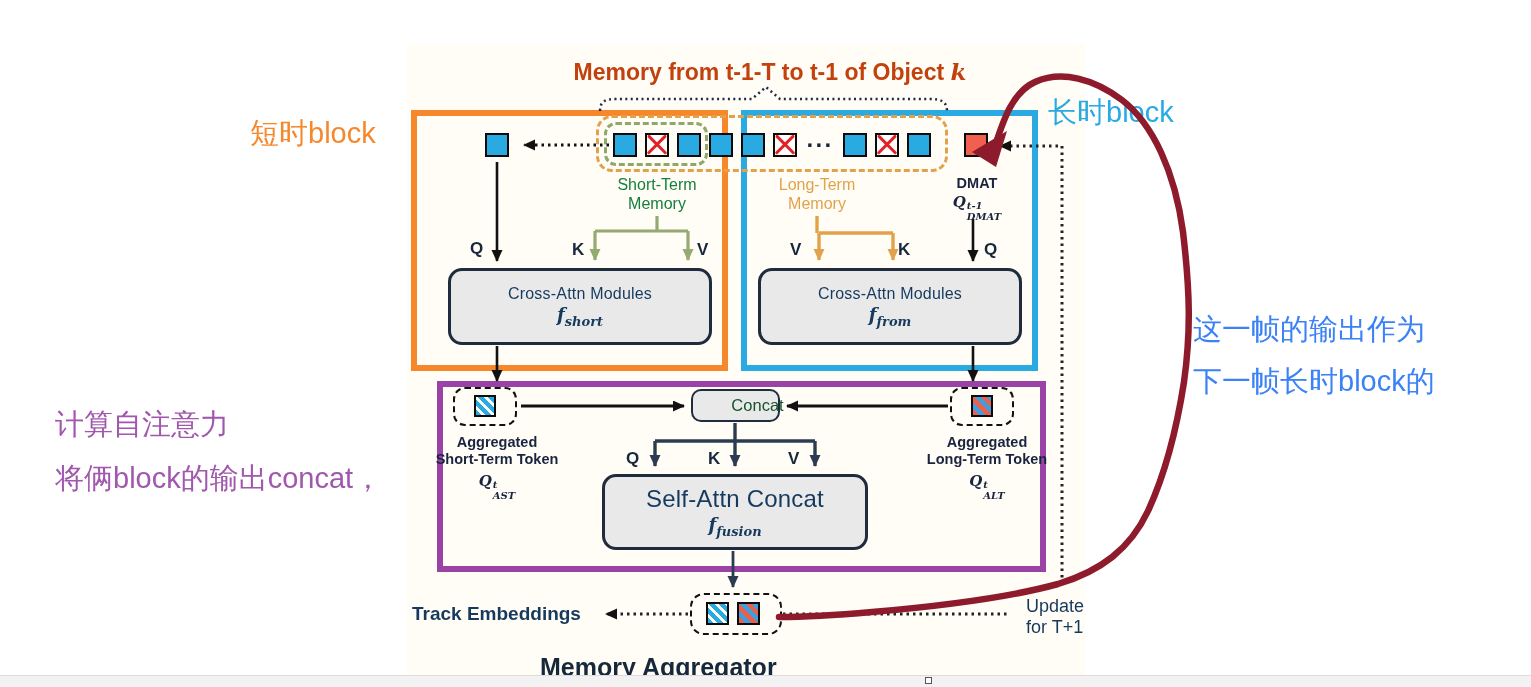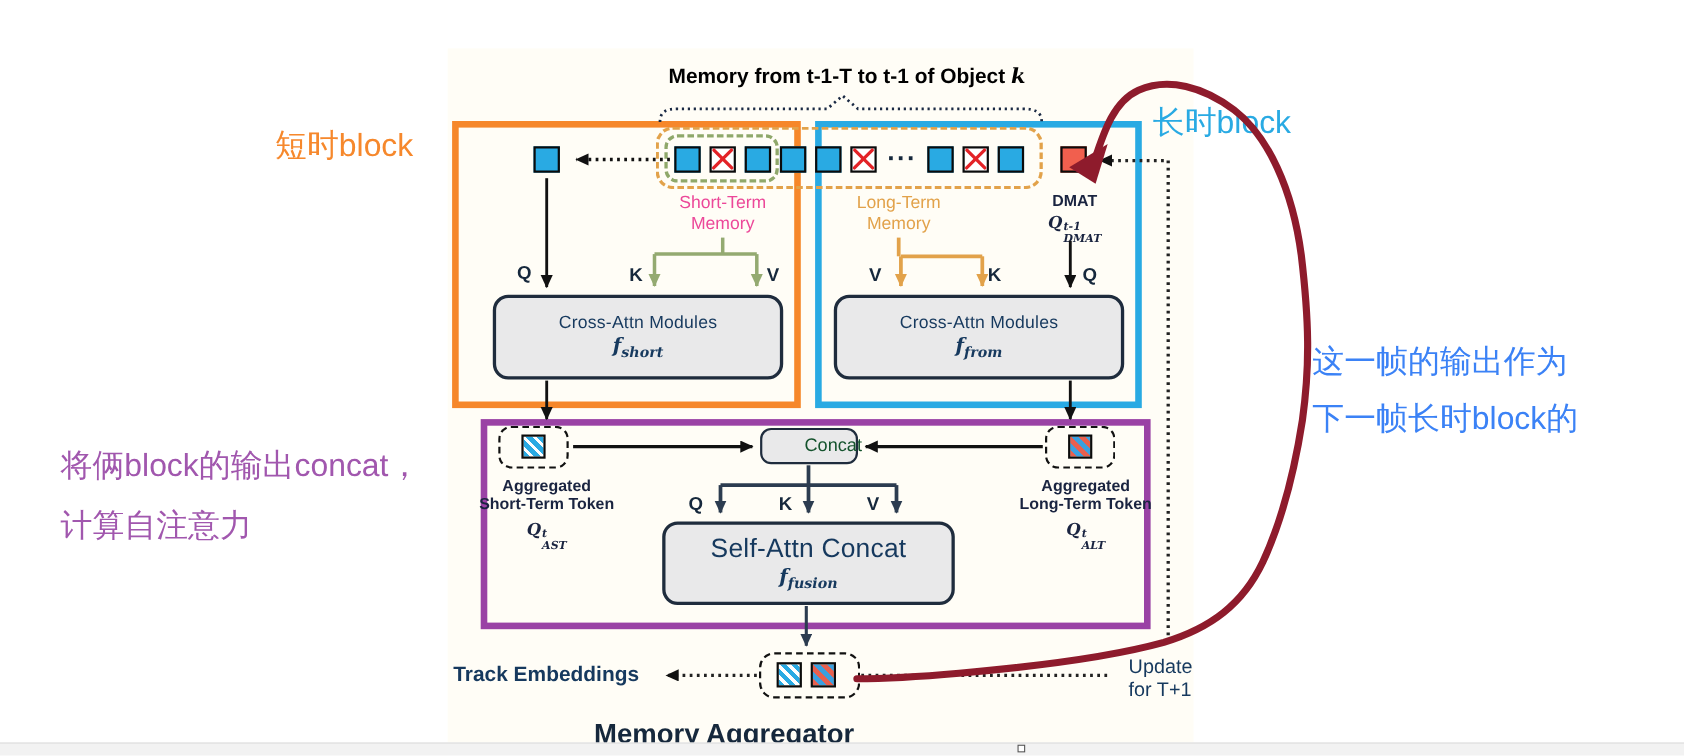--- a/index.html
+++ b/index.html
@@ -32,24 +32,24 @@
   .module{background:#e9e9ea;border:3px solid #1f2c3d;border-radius:14px;box-sizing:border-box;
       display:flex;flex-direction:column;align-items:center;justify-content:center;color:#16395e;}
   .module .m-title{font-size:16px;font-weight:500;letter-spacing:.2px;}
   .module .m-sub{font-family:"DejaVu Serif",serif;font-style:italic;font-size:18px;font-weight:bold;margin-top:1px;}
   .module .m-sub sub{font-size:13px;}
 
   .concat{background:#e9e9ea;border:2.5px solid #1f2c3d;border-radius:10px;box-sizing:border-box;
       display:flex;align-items:center;justify-content:center;color:#14532d;font-size:16.5px;font-weight:500;padding-left:44px;}
 
   
-  .title{font-size:19px;font-weight:bold;color:#000000;text-align:center;}
+  .title{font-size:23px;font-weight:bold;color:#c2410c;text-align:center;}
   .title .var{font-family:"DejaVu Serif",serif;font-style:italic;}
   .memlab{font-size:16px;font-weight:500;text-align:center;line-height:1.18;}
-  .green{color:#ec4899;} .ora{color:#e2a24a;}
+  .green{color:#15803d;} .ora{color:#e2a24a;}
   .qkv{font-size:17px;font-weight:bold;color:#16283c;}
   .smallbold{font-size:14.5px;font-weight:bold;color:#1a2440;text-align:center;line-height:1.2;}
   .math{font-family:"DejaVu Serif",serif;font-style:italic;font-weight:bold;color:#1a2440;font-size:15px;}
   .supsub{display:inline-flex;flex-direction:column;align-items:flex-start;font-size:10px;
       line-height:1.1;margin-left:1px;transform:translateY(2px);}
   .navtext{color:#16395e;}
   .caption{font-size:25px;font-weight:bold;color:#16283c;}
   .cn{font-size:29px;line-height:1.0;white-space:nowrap;}
   .cn-orange{color:#f6882c;} .cn-blue{color:#29aae3;} .cn-purple{color:#a157ae;line-height:1.85;}
   .cn-maroon{color:#3b82f6;line-height:1.8;}
@@ -188,22 +188,22 @@
     <span>Memory Aggregator</span>
   </div>
 
   <div class="abs cn cn-orange z20" style="left:250px;top:119px;">
     <span>短时block</span>
   </div>
   <div class="abs cn cn-blue z20" style="left:1048px;top:98px;">
     <span>长时block</span>
   </div>
   <div class="abs cn cn-purple z20" style="left:55px;top:398px;">
+    <div>计算自注意力</div>
     <div>将俩block的输出concat，</div>
-    <div>计算自注意力</div>
   </div>
   <div class="abs cn cn-maroon z20" style="left:1193px;top:303px;">
     <div>这一帧的输出作为</div>
     <div>下一帧长时block的</div>
   </div>
 
   <svg class="overlay z50" width="1531" height="687" viewBox="0 0 1531 687">
     <defs>
       <marker id="mkBlack" markerUnits="userSpaceOnUse" markerWidth="14" markerHeight="12" refX="11" refY="5.5" orient="auto">
         <path d="M0,0 L12,5.5 L0,11 Z" fill="#111"></path>

